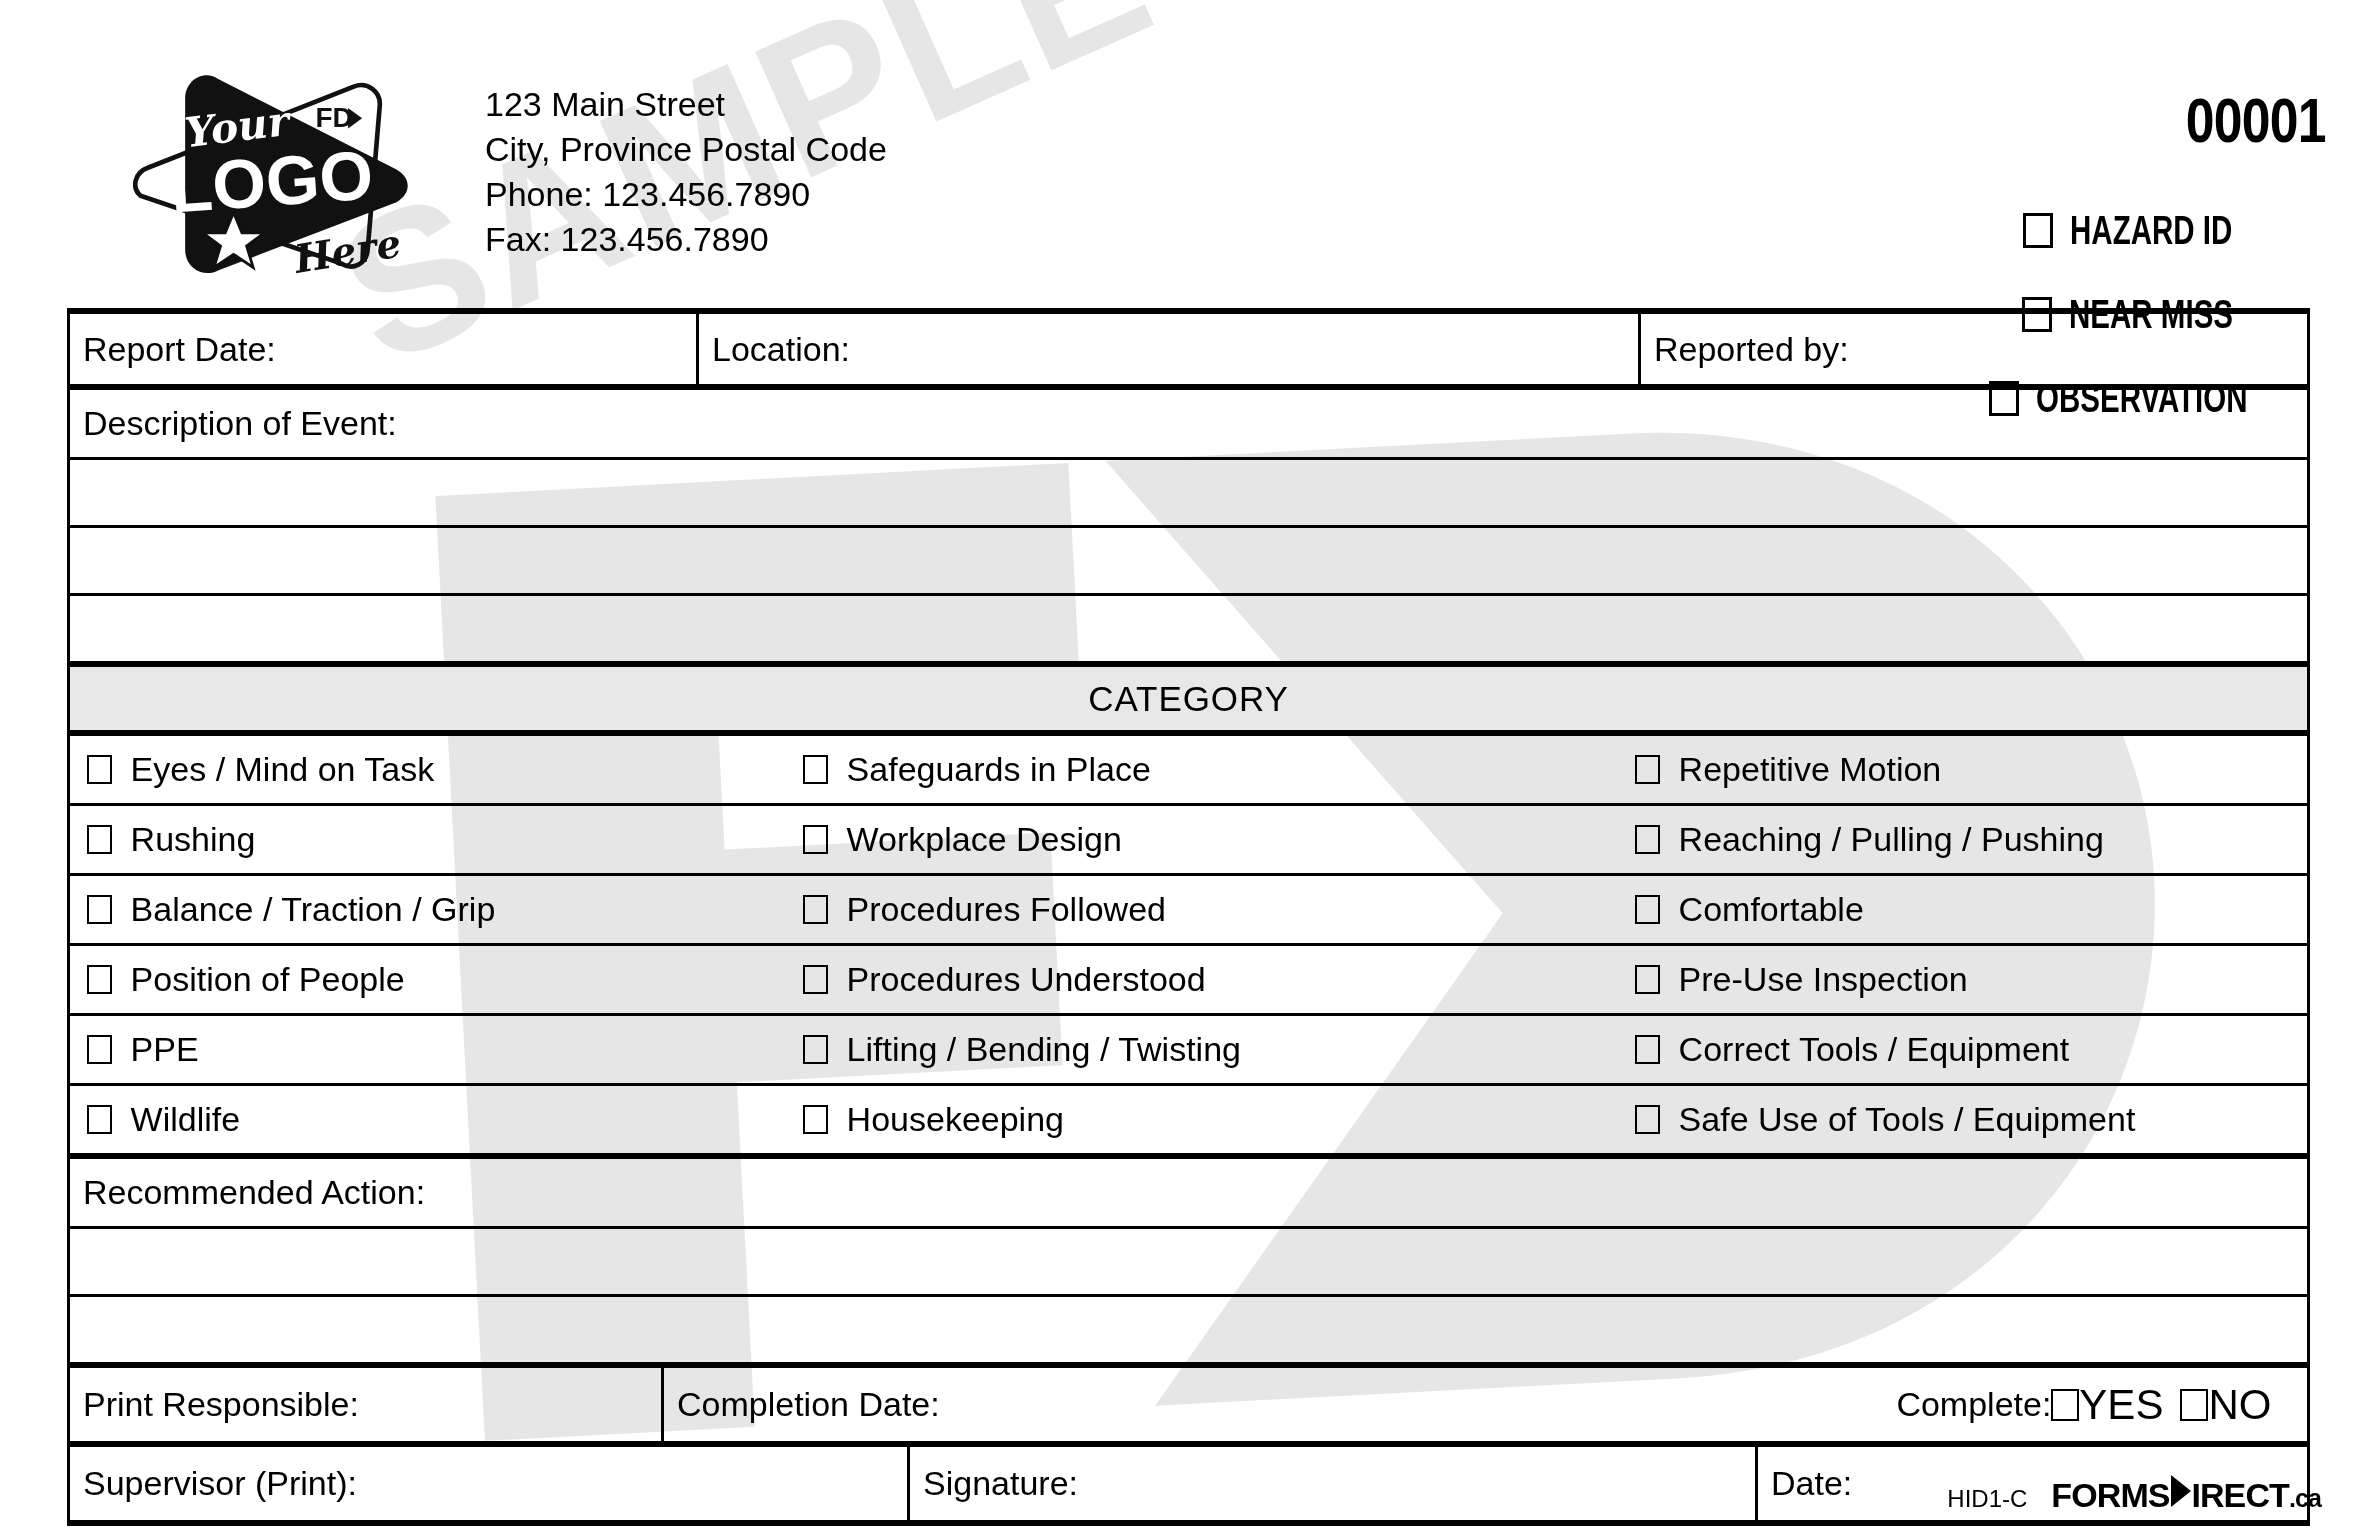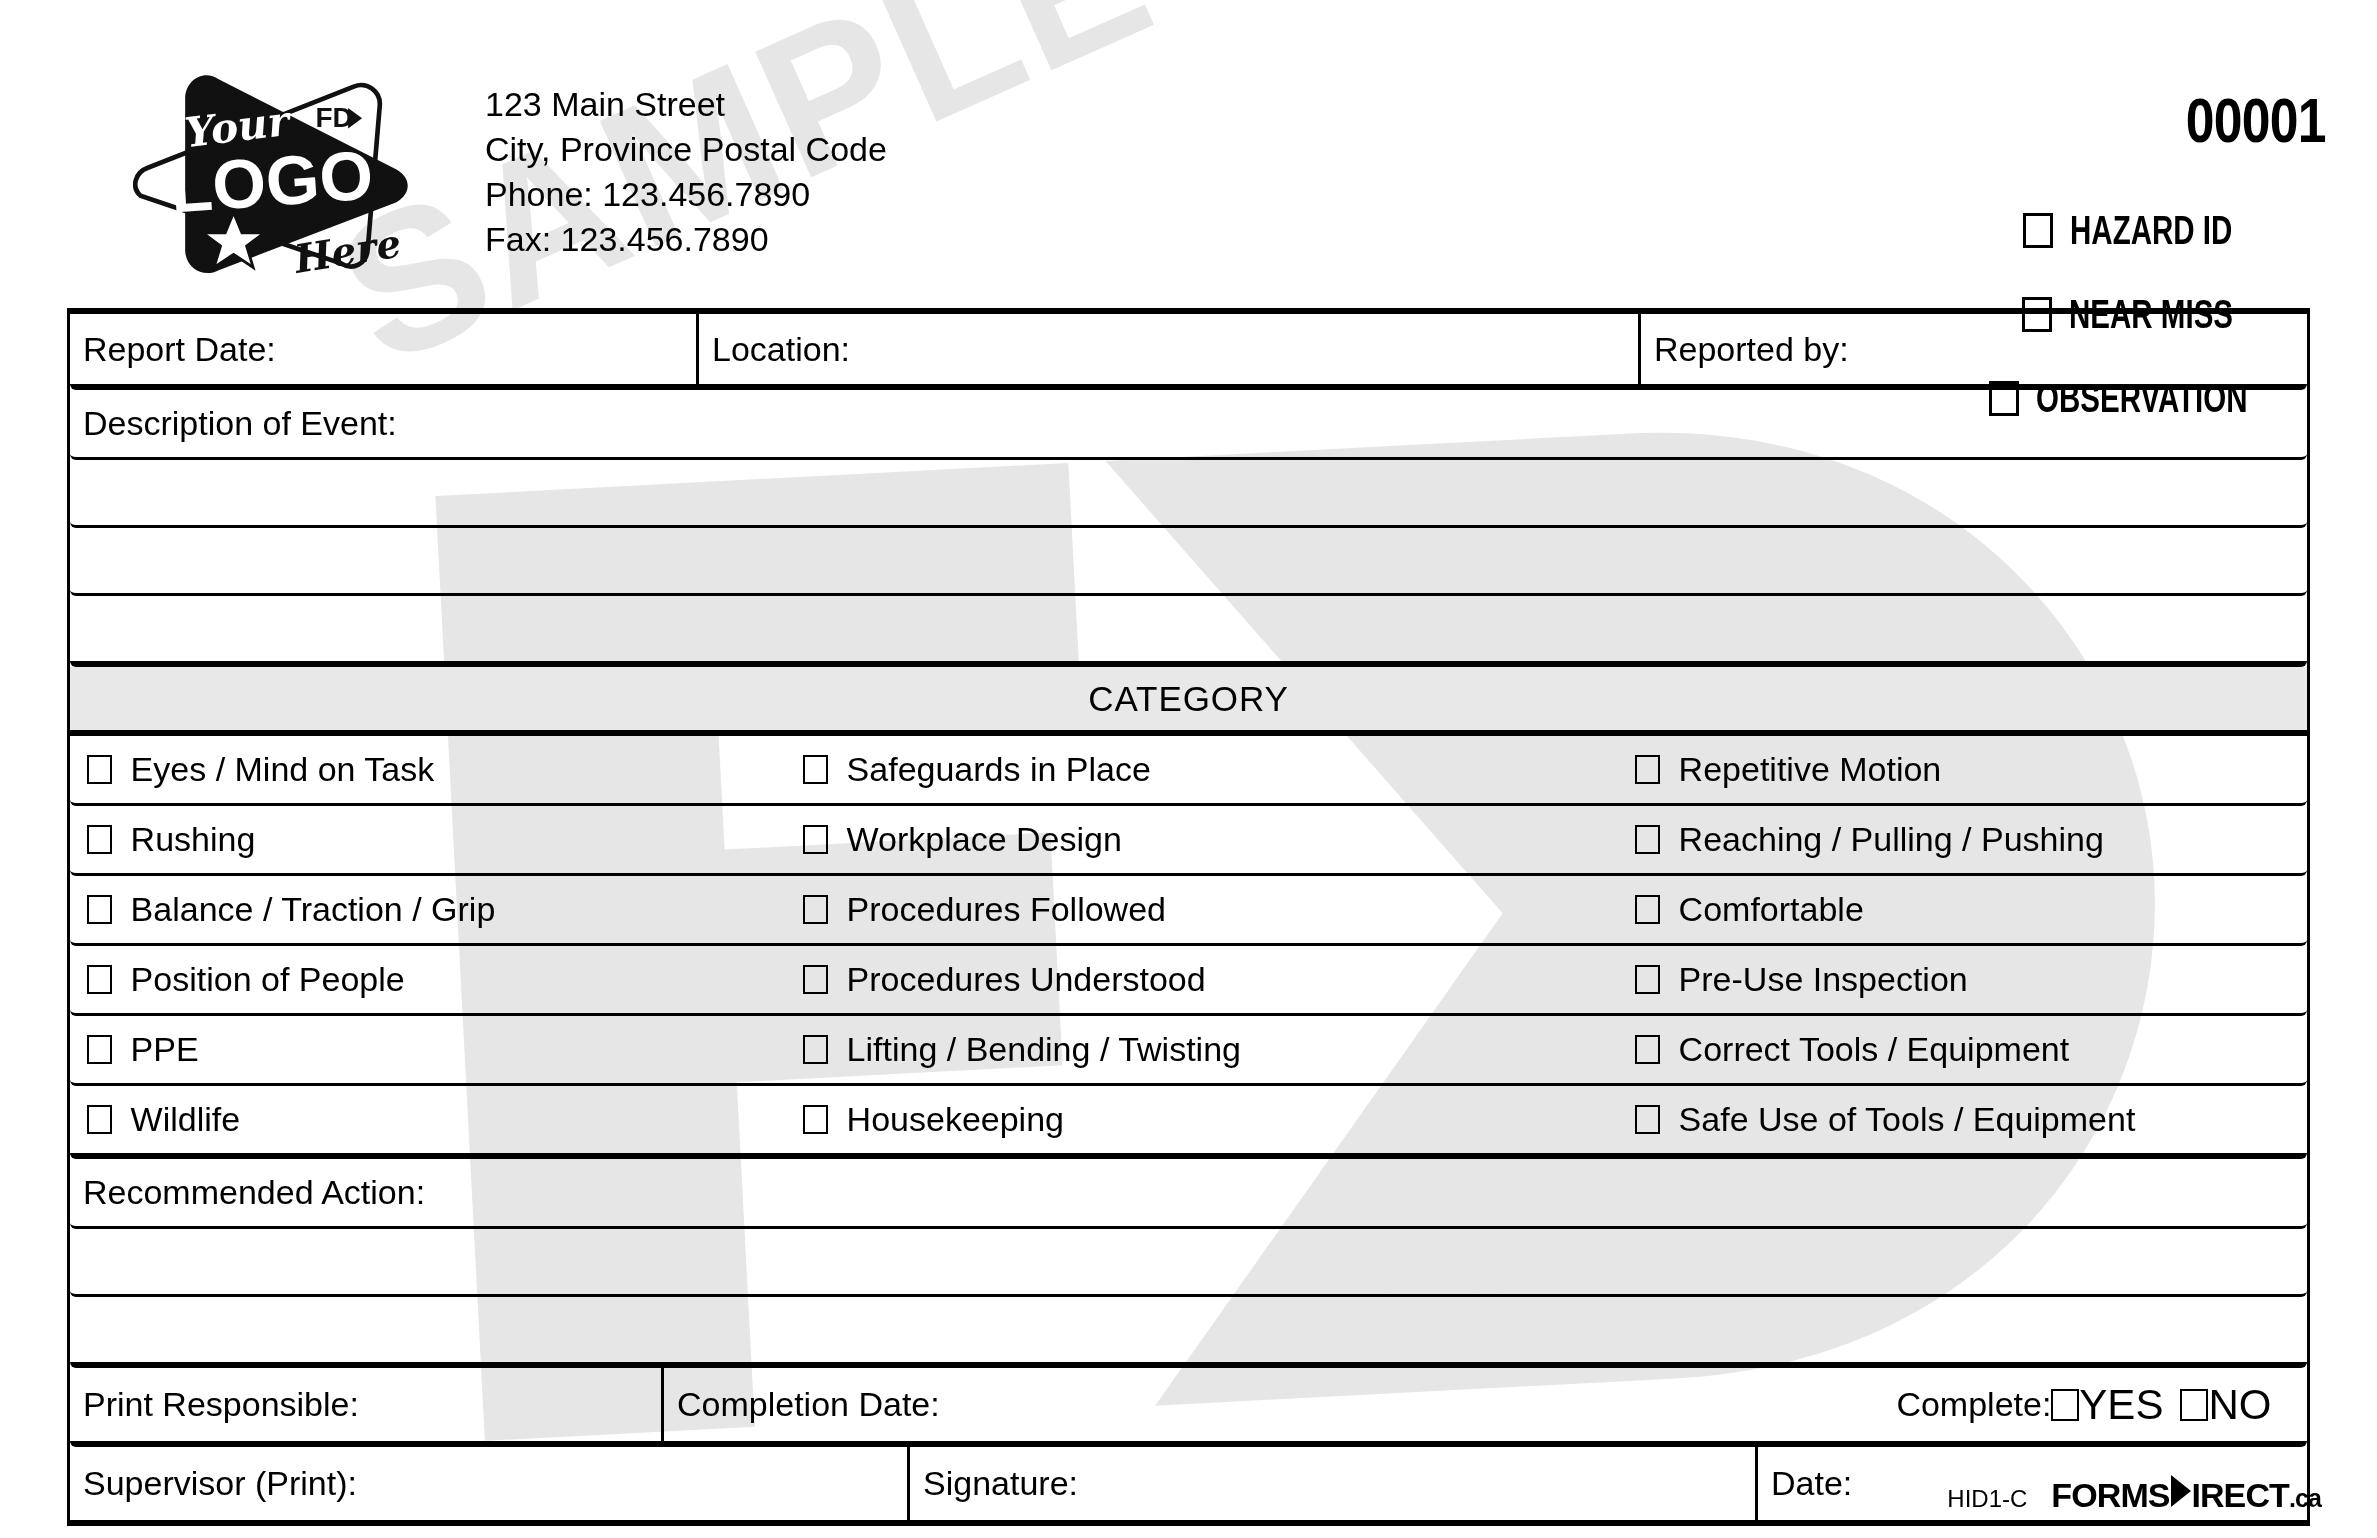--- a/index.html
+++ b/index.html
@@ -132,21 +132,20 @@
     border-left: 3.7px solid #000;
     border-right: 3.7px solid #000;
     border-bottom: 6.5px solid #000;
     box-sizing: border-box;
     background: transparent;
   }
   .row {
     display: flex;
     border-bottom: 3.7px solid #000;
     box-sizing: border-box;
-    border-radius: 6px;
   }
   .row.last { border-bottom: none; }
   .row.thick { border-bottom: 6.5px solid #000; }
   .cell {
     box-sizing: border-box;
     padding: 0 13px;
     display: flex;
     align-items: center;
     font-size: 34px;
     font-family: "Liberation Sans", sans-serif;

